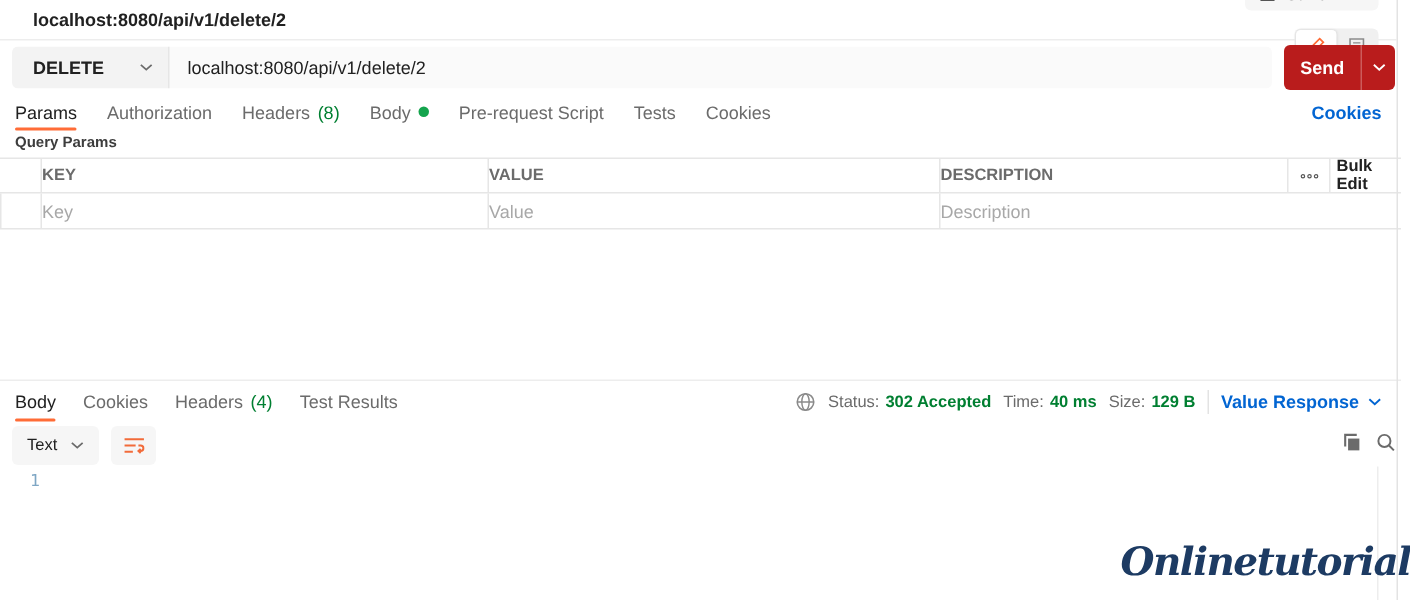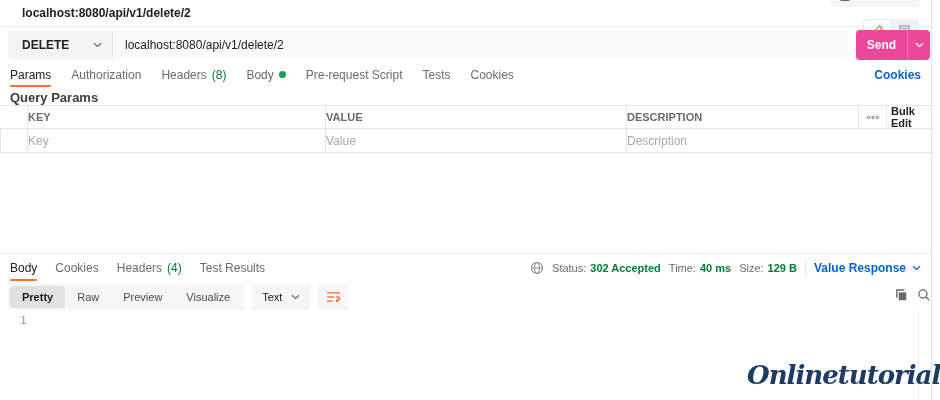--- a/index.html
+++ b/index.html
@@ -19,38 +19,38 @@
   .icon-cell { width:27px; height:21px; display:flex; align-items:center; justify-content:center; cursor:pointer; border-radius:3px; }
   .icon-cell.raised { background:#fff; box-shadow:0 0 2px rgba(0,0,0,.12); }
 
   
   .req-input { position:absolute; top:31px; left:8px; width:840px; height:28px; display:flex; border-radius:4px; overflow:hidden; }
   .method { width:104px; background:#F3F3F3; display:flex; align-items:center; padding:0 10px 0 14px;
             font-size:12px; font-weight:700; color:#212121; cursor:pointer; }
   .method .chev { margin-left:auto; color:#6B6B6B; display:flex; }
   .url-field { flex:1; background:#FAFAFA; border:none; border-left:1px solid #E6E6E6; outline:none;
                padding:0 12px; font-size:12px; color:#212121; }
-  .send-btn { position:absolute; top:30px; left:856px; width:74px; height:30px; background:#ec4899; border-radius:4px;
+  .send-btn { position:absolute; top:30px; left:856px; width:74px; height:30px; background:#b91c1c; border-radius:4px;
               display:flex; color:#fff; cursor:pointer; }
   .send-main { flex:1; display:flex; align-items:center; justify-content:center; font-size:12px; font-weight:700; }
   .send-caret { width:23px; border-left:1px solid rgba(255,255,255,.28); display:flex; align-items:center; justify-content:center; }
 
   
   .tabs { position:absolute; left:0; width:931px; display:flex; align-items:stretch; padding:0 10px; gap:20px; font-size:12px; color:#6B6B6B; }
   .req-tabs { top:62px; height:25px; }
   .resp-tabs { top:254px; height:27px; gap:18px; }
   .tab { display:flex; align-items:center; gap:5px; position:relative; cursor:pointer; white-space:nowrap; }
   .tab.active { color:#212121; }
   .tab.active::after { content:''; position:absolute; left:0; right:0; bottom:0; height:2px; background:#FF6C37; border-radius:1px; }
   .count { color:#007F31; }
   .dot { width:7px; height:7px; border-radius:50%; background:#14A44D; display:inline-block; }
   .cookies-link { margin-left:auto; display:flex; align-items:center; color:#0265D2; font-weight:700; cursor:pointer; }
 
   
-  .qp-title { position:absolute; top:90px; left:10px; font-size:13px; font-weight:700; color:#3D3D3D; }
+  .qp-title { position:absolute; top:90px; left:10px; font-size:10px; font-weight:700; color:#3D3D3D; }
   .qp-table { position:absolute; top:105px; left:0; width:934px; font-size:11px; }
   .qp-row { display:flex; height:24px; align-items:stretch; }
   .qp-head { border-top:1px solid #E6E6E6; border-bottom:1px solid #E6E6E6; color:#6B6B6B; font-weight:700; }
   .qp-body { border-bottom:1px solid #E6E6E6; }
   .cell { display:flex; align-items:center; padding:0 0; border-left:1px solid #E6E6E6; }
   .cell.gutter { width:27px; border-left:none; }
   .cell.key { width:298px; }
   .cell.value { width:301px; }
   .cell.desc { flex:1; }
   .cell.dots-cell { width:28px; justify-content:center; cursor:pointer; }
@@ -252,26 +252,20 @@
         <span style="display:flex;">
           <svg width="9" height="6" viewBox="0 0 10 6">
               <polyline points="1,1 5,4.6 9,1" fill="none" stroke="#0265D2" stroke-width="1.4"></polyline>
             </svg>
         </span>
       </span>
     </div>
   </div>
 
   <div class="resp-toolbar">
-    <div class="seg">
-      <span class="seg-item active">Pretty</span>
-      <span class="seg-item">Raw</span>
-      <span class="seg-item">Preview</span>
-      <span class="seg-item">Visualize</span>
-    </div>
     <div class="mini-dd">
       <span>Text</span>
       <span style="display:flex;">
         <svg width="9" height="6" viewBox="0 0 10 6">
             <polyline points="1,1 5,4.6 9,1" fill="none" stroke="#6B6B6B" stroke-width="1.3"></polyline>
           </svg>
       </span>
     </div>
     <div class="wrap-btn">
       <span style="display:flex;">

